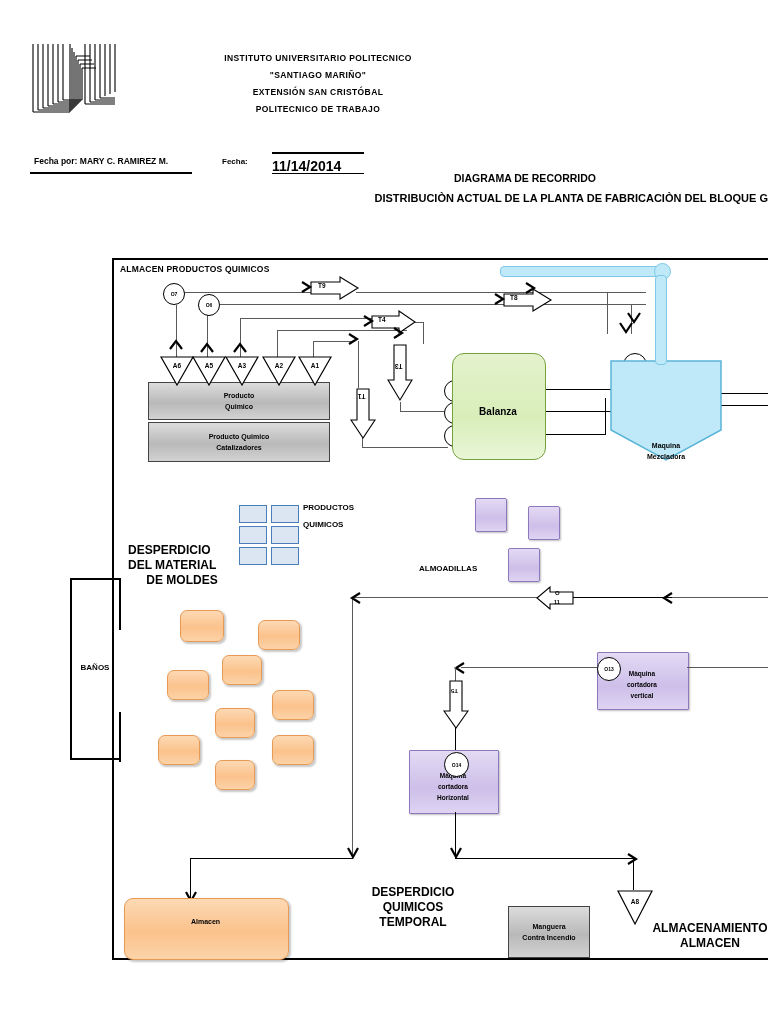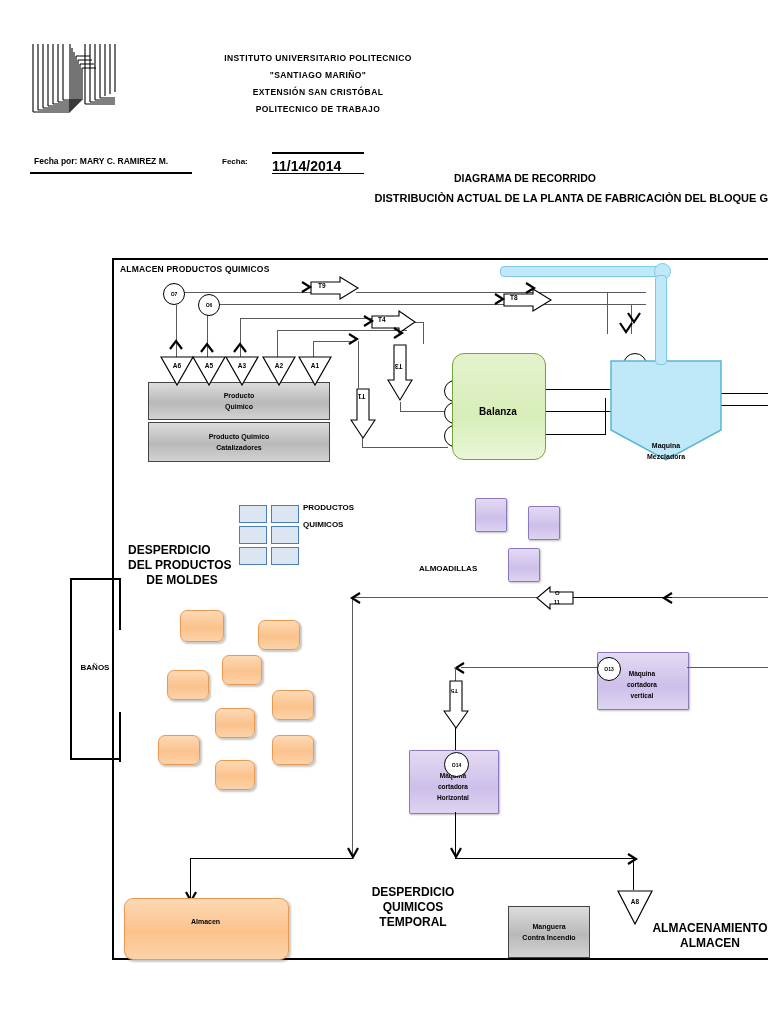--- a/index.html
+++ b/index.html
@@ -303,21 +303,21 @@
   <div class="abs bluecell" style="left:0;top:42px;width:26px;height:16px;"></div>
   <div class="abs bluecell" style="left:32px;top:42px;width:26px;height:16px;"></div>
 </div>
 <div class="abs" style="left:303px;top:499px;font-size:8px;font-weight:bold;line-height:17px;">
   <div>PRODUCTOS</div>
   <div>QUIMICOS</div>
 </div>
 
 <div class="abs txtblk" style="left:128px;top:543px;width:122px;text-align:left;">
   <div style="text-align:left;">DESPERDICIO</div>
-  <div style="text-align:left;">DEL PRODUCTOS</div>
+  <div style="text-align:left;">DEL MATERIAL</div>
   <div style="text-align:center;width:108px;">DE MOLDES</div>
 </div>
 
 <div class="abs lnk" style="left:70px;top:578px;width:1.6px;height:182px;"></div>
 <div class="abs lnk" style="left:70px;top:578px;width:50px;height:1.6px;"></div>
 <div class="abs lnk" style="left:70px;top:758px;width:50px;height:1.6px;"></div>
 <div class="abs lnk" style="left:119px;top:578px;width:1.8px;height:52px;"></div>
 <div class="abs lnk" style="left:119px;top:712px;width:1.8px;height:50px;"></div>
 <div class="abs" style="left:70px;top:663px;width:50px;text-align:center;font-size:8px;font-weight:bold;">BAÑOS</div>
 

